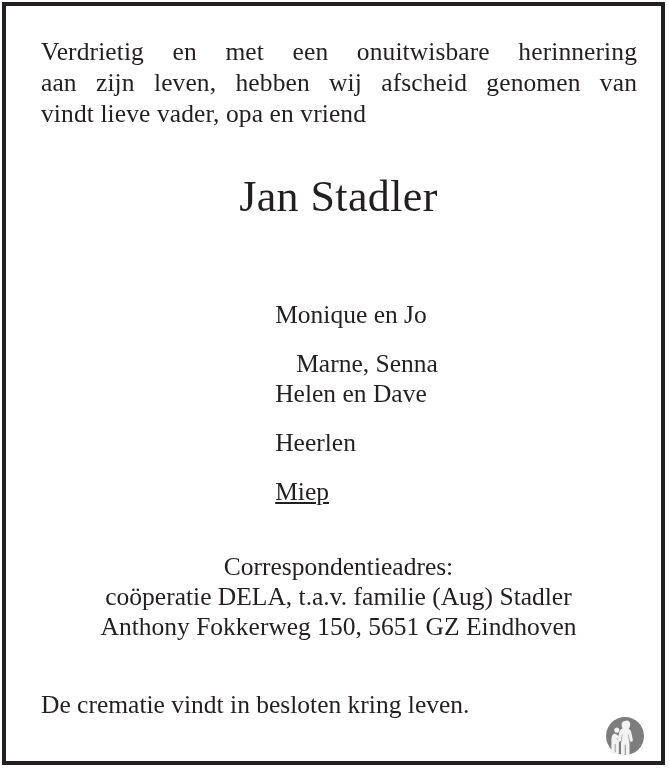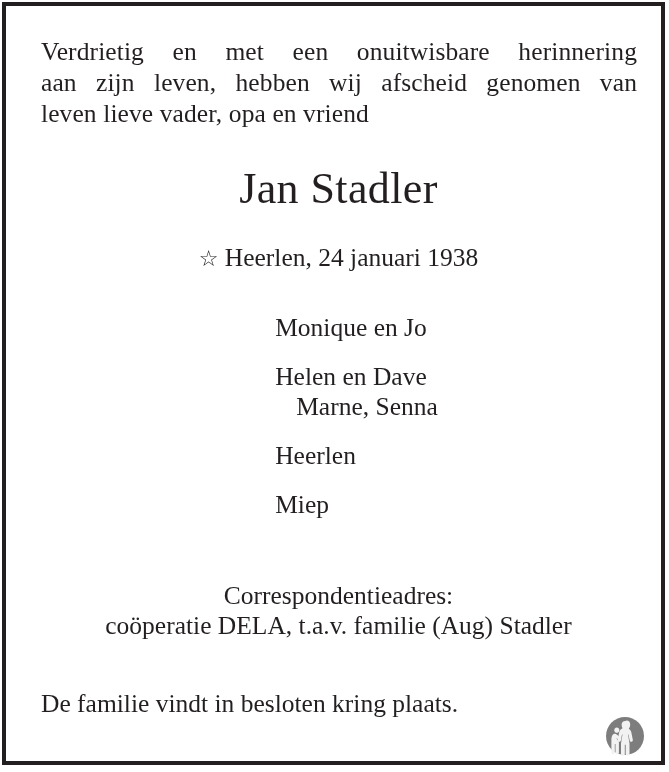--- a/index.html
+++ b/index.html
@@ -55,21 +55,21 @@
   .intro .line.just {
     text-align: justify;
     text-align-last: justify;
   }
 
   
   .name {
     text-align: center;
     font-size: 44px;
     line-height: 50px;
-    margin: 0;
+    margin: 8px;
     padding-top: 35px;
     letter-spacing: 0.4px;
     font-weight: 400;
   }
 
   
   .dates {
     text-align: center;
     font-size: 25.5px;
     line-height: 29px;
@@ -100,21 +100,22 @@
     display: block;
     text-align: left;
     font-size: 25.5px;
     line-height: 30px;
     padding-left: 36px;
   }
   .fam-group {
     margin-bottom: 19px;
   }
   .fam-group:last-child {
-    margin-bottom: 16px;
+    margin-bottom: 0;
+    text-decoration: underline;
   }
   .fam-line {
     display: block;
     white-space: nowrap;
   }
   .fam-line.indent {
     padding-left: 21px;
   }
 
   
@@ -151,58 +152,58 @@
 
 <div class="notice">
 
   <div class="frame"></div>
 
   <div class="content">
 
     <div class="intro">
       <span class="line just">Verdrietig en met een onuitwisbare herinnering</span>
       <span class="line just">aan zijn leven, hebben wij afscheid genomen van</span>
-      <span class="line">leven lieve vader, opa en vriend</span>
+      <span class="line">vindt lieve vader, opa en vriend</span>
     </div>
 
     <div class="name">Jan Stadler</div>
 
     <div class="dates">
-      <span class="dline"><span class="sym">☆</span> <span>Heerlen, 24 januari 1938</span></span>
     </div>
 
     <div class="family">
       <div class="family-inner">
 
         <div class="fam-group">
           <span class="fam-line">Monique en Jo</span>
         </div>
 
         <div class="fam-group">
+          <span class="fam-line indent">Marne, Senna</span>
           <span class="fam-line">Helen en Dave</span>
-          <span class="fam-line indent">Marne, Senna</span>
         </div>
 
         <div class="fam-group">
           <span class="fam-line">Heerlen</span>
         </div>
 
         <div class="fam-group">
           <span class="fam-line">Miep</span>
         </div>
 
       </div>
     </div>
 
     <div class="address">
       <span class="aline">Correspondentieadres:</span>
       <span class="aline">coöperatie DELA, t.a.v. familie (Aug) Stadler</span>
-    </div>
-
-    <div class="closing">De familie vindt in besloten kring plaats.</div>
+      <span class="aline">Anthony Fokkerweg 150, 5651 GZ  Eindhoven</span>
+    </div>
+
+    <div class="closing">De crematie vindt in besloten kring leven.</div>
 
   </div>
 
   <div class="logo">
     <svg viewBox="0 0 46 46" width="46" height="46" aria-hidden="true">
       <circle cx="23" cy="23" r="19" fill="#7d7d7d"></circle>
       <g fill="#f2f2f2">
         <path d="M24.6 7.5c2.2 0 3.6 1.7 3.6 3.9 0 1.9-0.7 3.3-1.5 4.3 1.3 0.8 2.3 2.0 2.6 3.6l1.5 7.4c0.2 1.0-0.3 1.8-1.2 2.0-0.9 0.2-1.7-0.3-1.9-1.3l-1.2-6.0-0.5 0.1 1.4 8.2c0 0 0.1 0.5 0.1 0.9l0 10.3c0 1.1-0.8 1.9-1.9 1.9-1.1 0-1.9-0.8-1.9-1.9l0-9.1-0.9 0 0 9.1c0 1.1-0.8 1.9-1.9 1.9-1.1 0-1.9-0.8-1.9-1.9l0-10.3c0-0.4 0.1-0.9 0.1-0.9l1.4-8.2-0.5-0.1-1.2 6.0c-0.2 1.0-1.0 1.5-1.9 1.3-0.9-0.2-1.4-1.0-1.2-2.0l1.5-7.4c0.4-1.9 1.7-3.3 3.4-4.0-0.6-0.9-1.0-2.1-1.0-3.5 0-2.2 1.4-3.9 3.6-3.9z"></path>
         <path d="M14.8 14.6c1.5 0 2.5 1.1 2.5 2.6 0 1.5-1.0 2.6-2.5 2.6-1.5 0-2.5-1.1-2.5-2.6 0-1.5 1.0-2.6 2.5-2.6z"></path>
         <path d="M11.6 21.1c1.0-0.6 2.3-0.5 3.1 0.3l4.1 3.6c0.6 0.5 0.7 1.4 0.2 2.0-0.5 0.6-1.3 0.7-1.9 0.2l-2.3-1.9-0.3 0.3 2.0 2.6c0.3 0.4 0.4 0.8 0.4 1.2l0 10.2c0 1.0-0.7 1.7-1.7 1.7-1.0 0-1.7-0.7-1.7-1.7l0-8.5-0.7 0 0 8.5c0 1.0-0.7 1.7-1.7 1.7-1.0 0-1.7-0.7-1.7-1.7l0-12.8c0-2.4 0.5-4.5 2.2-5.7z"></path>

